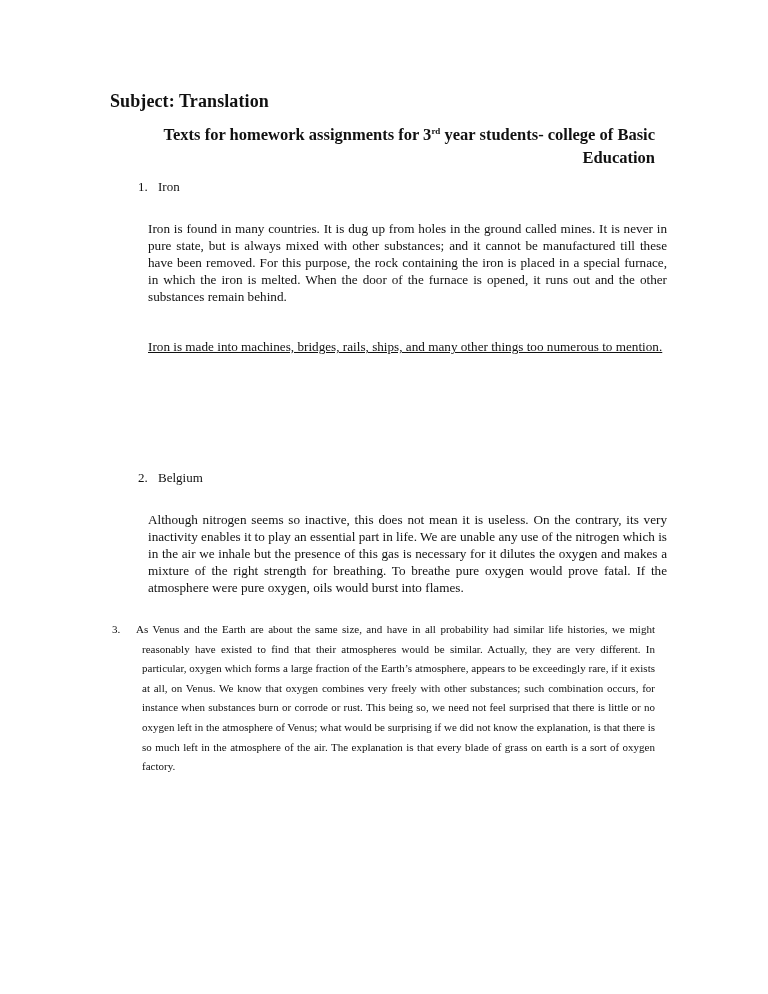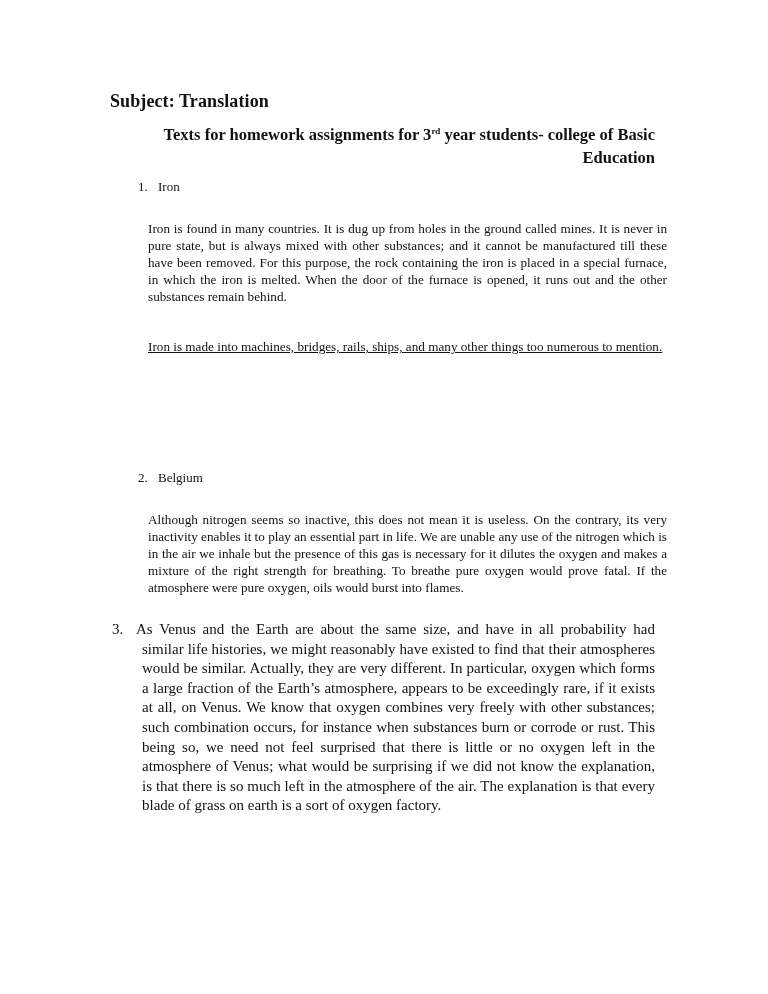--- a/index.html
+++ b/index.html
@@ -8,21 +8,21 @@
   .page { position: absolute; left: 0; top: 0; width: 768px; height: 994px; background: #ffffff; }
   .subject { position: absolute; left: 110px; top: 91px; font-weight: bold; font-size: 18px;
              font-family: "Liberation Serif", "DejaVu Serif", serif; letter-spacing: 0.1px; }
   .title { position: absolute; left: 110px; top: 123px; width: 545px; font-weight: bold; font-size: 16.5px;
            line-height: 23px; font-family: "Liberation Serif", "DejaVu Serif", serif; text-align: right; }
   .title sup { font-size: 9px; vertical-align: 6px; line-height: 0; }
   .item-head { position: absolute; font-size: 13px; font-family: "Liberation Serif", "DejaVu Serif", serif; }
   .item-head .num { display: inline-block; width: 20px; }
   .para { position: absolute; left: 136px; width: 519px; font-size: 13.2px; line-height: 17px;
           text-align: justify; font-family: "Liberation Serif", "DejaVu Serif", serif; margin: 12px; }
-  .para3 { position: absolute; left: 112px; width: 543px; font-size: 15px; line-height: 19.6px;
+  .para3 { position: absolute; left: 112px; width: 543px; font-size: 11px; line-height: 19.6px;
            text-align: justify; font-family: "Liberation Serif", "DejaVu Serif", serif; margin: 0;
            padding-left: 30px; text-indent: -30px; box-sizing: border-box; }
   .para3 .num { display: inline-block; width: 24px; text-indent: 0; }
 </style>
 </head>
 <body>
 
 <div class="page">
 
   <div class="subject">Subject:  Translation</div>

